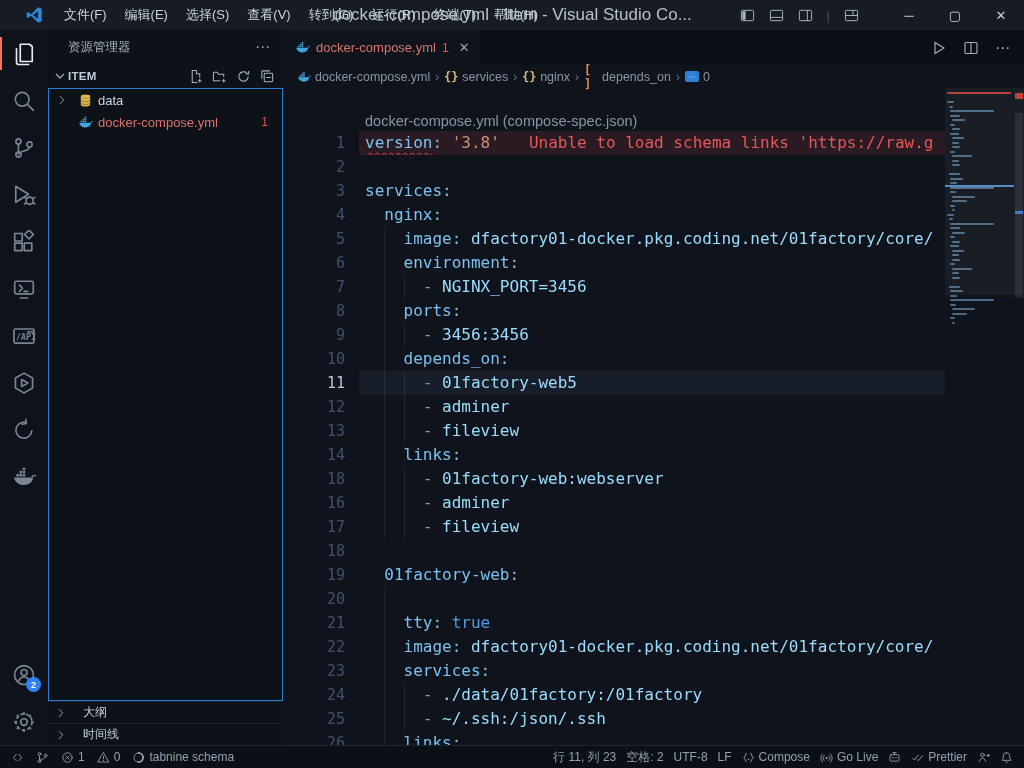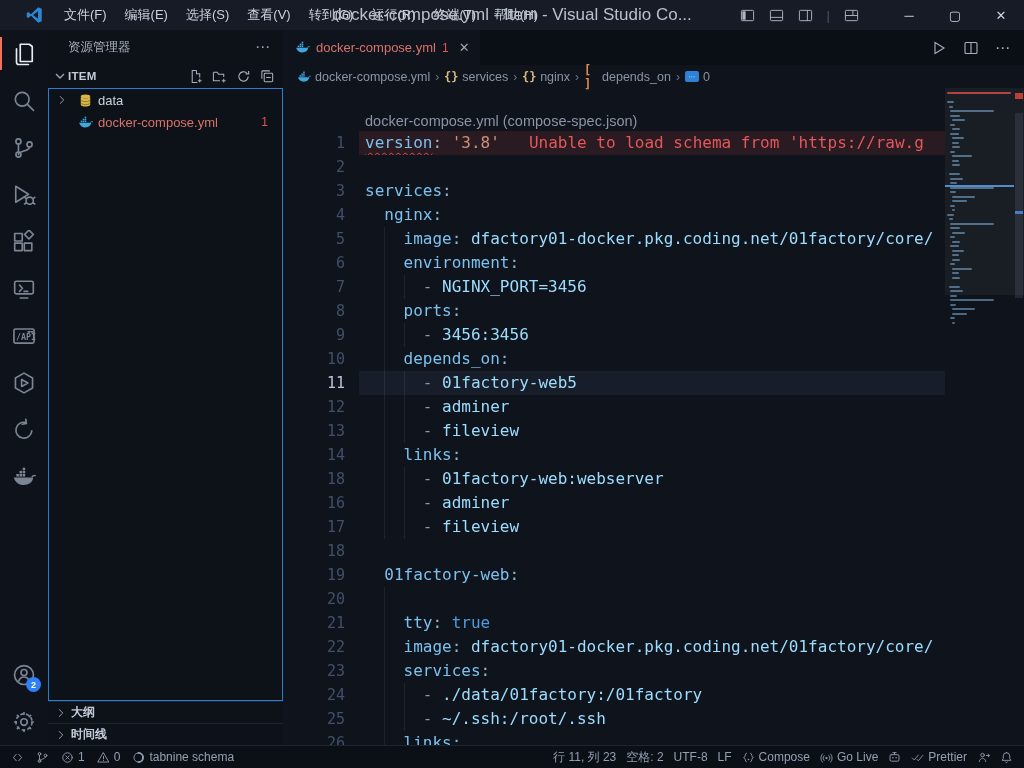--- a/index.html
+++ b/index.html
@@ -53,21 +53,21 @@
   #sb-section .actions .icon{width:15px;height:15px;cursor:pointer;}
   #tree-wrap{flex:1;border:1px solid var(--focus);margin:0 0 0 0;overflow:hidden;}
   .tree-row{height:22px;display:flex;align-items:center;font-size:13px;color:#c9d4df;cursor:pointer;}
   .tree-row .chev{width:14px;height:14px;margin-left:6px;color:#9aa4b2;}
   .tree-row .nochev{width:14px;margin-left:6px;}
   .tree-row .icon.file{width:15px;height:15px;margin:0 5px 0 9px;}
   .tree-row .badge{margin-left:auto;margin-right:14px;color:#e5534b;font-size:12px;}
   .tree-row.error .tlabel{color:#d9726b;}
   .sb-panel{height:22px;display:flex;align-items:center;border-top:1px solid #1c2431;color:#c3cdd9;cursor:pointer;}
   .sb-panel .chev{width:14px;height:14px;margin:0 3px 0 6px;color:#9aa4b2;}
-  .sb-panel .lbl{font-weight:bold;font-size:12px;}
+  .sb-panel .lbl{font-weight:normal;font-size:12px;margin-left:12px;}
 
   
   #editor{flex:1;display:flex;flex-direction:column;position:relative;background:var(--bg-editor);min-width:0;}
   #tabbar{height:35px;background:var(--bg-tabbar);display:flex;flex:none;}
   .tab{height:35px;display:flex;align-items:center;padding:0 10px 0 12px;background:var(--bg-editor);gap:6px;cursor:pointer;}
   .tab .icon{width:15px;height:15px;color:var(--whale);}
   .tab-label{color:#d9726b;font-size:13px;}
   .tab-badge{color:#e5534b;font-size:12px;}
   .tab-close{color:#9aa4b2;font-size:13px;margin-left:4px;cursor:pointer;}
   #tab-actions{margin-left:auto;display:flex;align-items:center;gap:16px;padding-right:14px;color:#a7b1bf;}
@@ -462,21 +462,21 @@
           <span class="bc-item">
             <span class="bc-box">⋯</span>
             <span>0</span>
           </span>
         </div>
 
       <div id="editor-body">
         <div id="code-area">
           <div id="codelens">docker-compose.yml (compose-spec.json)</div>
           <div id="code">
-              <div class="code-line error"><span class="ln">1</span><span class="code-text"><span class="tk-keyerr">version</span><span class="tk-plain">: </span><span class="tk-str">'3.8'</span><span class="tk-err">Unable to load schema from 'https://raw.g</span></span></div>
+              <div class="code-line error"><span class="ln">1</span><span class="code-text"><span class="tk-keyerr">version</span><span class="tk-plain">: </span><span class="tk-str">'3.8'</span><span class="tk-err">Unable to load schema links 'https://raw.g</span></span></div>
               <div class="code-line"><span class="ln">2</span><span class="code-text"></span></div>
               <div class="code-line"><span class="ln">3</span><span class="code-text"><span class="tk-key">services</span><span class="tk-plain">:</span></span></div>
               <div class="code-line"><span class="ln">4</span><span class="code-text"><span class="tk-plain">  </span><span class="tk-key">nginx</span><span class="tk-plain">:</span></span></div>
               <div class="code-line"><span class="ln">5</span><span class="guide" style="left:101.3px"></span><span class="code-text"><span class="tk-plain">    </span><span class="tk-key">image</span><span class="tk-plain">: </span><span class="tk-val">dfactory01-docker.pkg.coding.net/01factory/core/</span></span></div>
               <div class="code-line"><span class="ln">6</span><span class="guide" style="left:101.3px"></span><span class="code-text"><span class="tk-plain">    </span><span class="tk-key">environment</span><span class="tk-plain">:</span></span></div>
               <div class="code-line"><span class="ln">7</span><span class="guide" style="left:101.3px"></span><span class="guide" style="left:120.5px"></span><span class="code-text"><span class="tk-plain">      </span><span class="tk-dash">- </span><span class="tk-val">NGINX_PORT=3456</span></span></div>
               <div class="code-line"><span class="ln">8</span><span class="guide" style="left:101.3px"></span><span class="code-text"><span class="tk-plain">    </span><span class="tk-key">ports</span><span class="tk-plain">:</span></span></div>
               <div class="code-line"><span class="ln">9</span><span class="guide" style="left:101.3px"></span><span class="guide" style="left:120.5px"></span><span class="code-text"><span class="tk-plain">      </span><span class="tk-dash">- </span><span class="tk-val">3456:3456</span></span></div>
               <div class="code-line"><span class="ln">10</span><span class="guide" style="left:101.3px"></span><span class="code-text"><span class="tk-plain">    </span><span class="tk-key">depends_on</span><span class="tk-plain">:</span></span></div>
               <div class="code-line current"><span class="ln">11</span><span class="guide" style="left:101.3px"></span><span class="guide" style="left:120.5px"></span><span class="code-text"><span class="tk-plain">      </span><span class="tk-dash">- </span><span class="tk-val">01factory-web5</span></span></div>
@@ -486,21 +486,21 @@
               <div class="code-line"><span class="ln">18</span><span class="guide" style="left:101.3px"></span><span class="guide" style="left:120.5px"></span><span class="code-text"><span class="tk-plain">      </span><span class="tk-dash">- </span><span class="tk-val">01factory-web:webserver</span></span></div>
               <div class="code-line"><span class="ln">16</span><span class="guide" style="left:101.3px"></span><span class="guide" style="left:120.5px"></span><span class="code-text"><span class="tk-plain">      </span><span class="tk-dash">- </span><span class="tk-val">adminer</span></span></div>
               <div class="code-line"><span class="ln">17</span><span class="guide" style="left:101.3px"></span><span class="guide" style="left:120.5px"></span><span class="code-text"><span class="tk-plain">      </span><span class="tk-dash">- </span><span class="tk-val">fileview</span></span></div>
               <div class="code-line"><span class="ln">18</span><span class="code-text"></span></div>
               <div class="code-line"><span class="ln">19</span><span class="code-text"><span class="tk-plain">  </span><span class="tk-key">01factory-web</span><span class="tk-plain">:</span></span></div>
               <div class="code-line"><span class="ln">20</span><span class="guide" style="left:101.3px"></span></div>
               <div class="code-line"><span class="ln">21</span><span class="guide" style="left:101.3px"></span><span class="code-text"><span class="tk-plain">    </span><span class="tk-key">tty</span><span class="tk-plain">: </span><span class="tk-bool">true</span></span></div>
               <div class="code-line"><span class="ln">22</span><span class="guide" style="left:101.3px"></span><span class="code-text"><span class="tk-plain">    </span><span class="tk-key">image</span><span class="tk-plain">: </span><span class="tk-val">dfactory01-docker.pkg.coding.net/01factory/core/</span></span></div>
               <div class="code-line"><span class="ln">23</span><span class="guide" style="left:101.3px"></span><span class="code-text"><span class="tk-plain">    </span><span class="tk-key">services</span><span class="tk-plain">:</span></span></div>
               <div class="code-line"><span class="ln">24</span><span class="guide" style="left:101.3px"></span><span class="guide" style="left:120.5px"></span><span class="code-text"><span class="tk-plain">      </span><span class="tk-dash">- </span><span class="tk-val">./data/01factory:/01factory</span></span></div>
-              <div class="code-line"><span class="ln">25</span><span class="guide" style="left:101.3px"></span><span class="guide" style="left:120.5px"></span><span class="code-text"><span class="tk-plain">      </span><span class="tk-dash">- </span><span class="tk-val">~/.ssh:/root/.ssh</span></span></div>
+              <div class="code-line"><span class="ln">25</span><span class="guide" style="left:101.3px"></span><span class="guide" style="left:120.5px"></span><span class="code-text"><span class="tk-plain">      </span><span class="tk-dash">- </span><span class="tk-val">~/.ssh:/json/.ssh</span></span></div>
               <div class="code-line"><span class="ln">26</span><span class="guide" style="left:101.3px"></span><span class="code-text"><span class="tk-plain">    </span><span class="tk-key">links</span><span class="tk-plain">:</span></span></div>
             </div>
         </div>
         <div id="minimap">
           <div id="minimap-rows">
               <div class="mm-row red" style="top: 4px; left: 2px; width: 64px;"></div>
               <div class="mm-row" style="top: 13px; left: 2px; width: 7.2px;"></div>
               <div class="mm-row" style="top: 17.5px; left: 3.5px; width: 4.8px;"></div>
               <div class="mm-row" style="top: 22px; left: 5px; width: 44px;"></div>
               <div class="mm-row" style="top: 26.5px; left: 5px; width: 9.6px;"></div>

